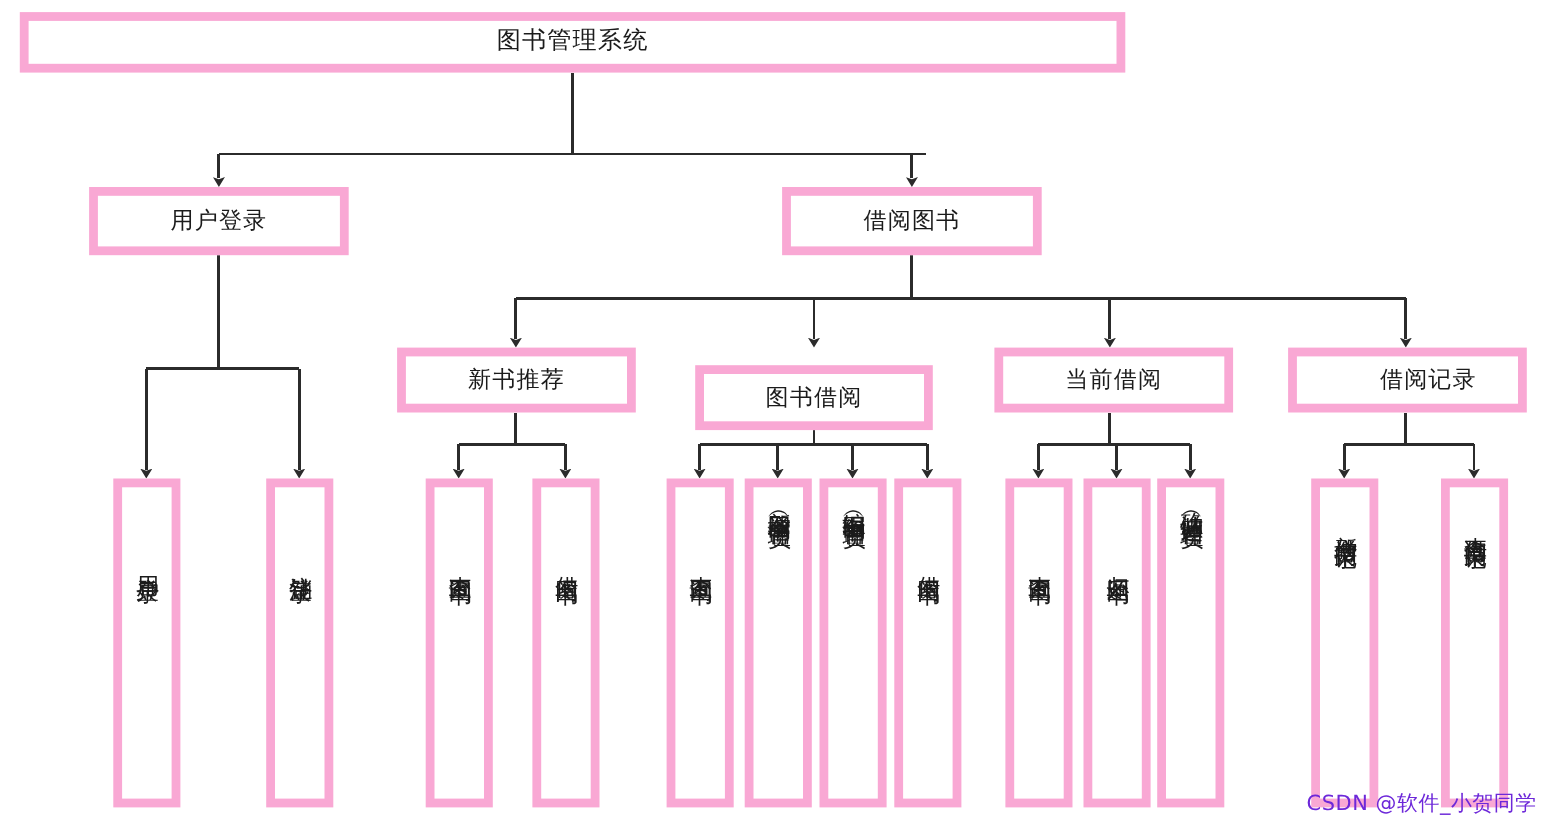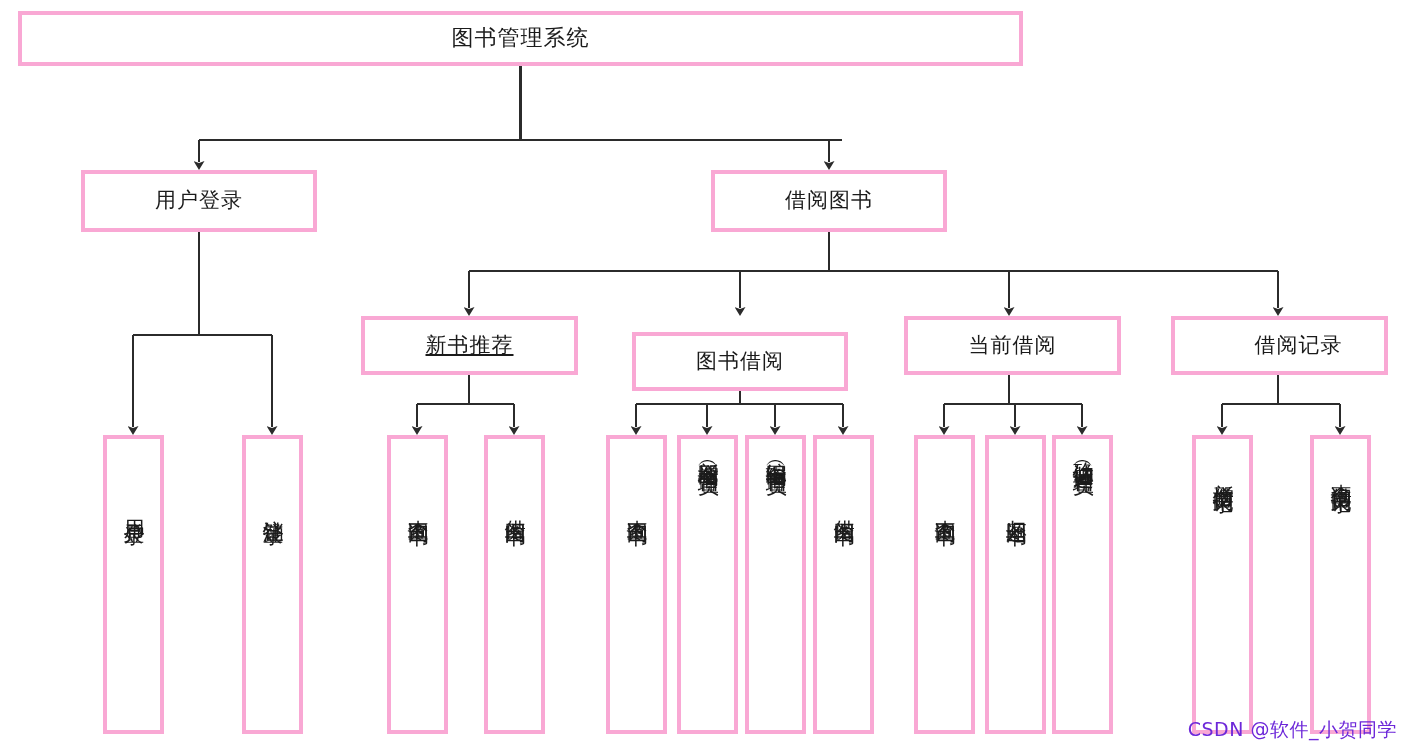--- a/index.html
+++ b/index.html
@@ -17,21 +17,21 @@
   #wires{
     position:absolute;
     left:0;top:0;
     width:1405px;height:747px;
     pointer-events:none;
   }
   .node{
     position:absolute;
     box-sizing:border-box;
     background:#ffffff;
-    border:4px solid #f9a8d4;
+    border:8px solid #f9a8d4;
     display:flex;
     align-items:center;
     justify-content:center;
     color:#1b1b1b;
   }
   .node.h{
     
   }
   .node.h .lbl{
     font-size:21px;
@@ -125,21 +125,21 @@
     <span class="lbl">图书管理系统</span>
   </div>
 
   <div class="node h" style="left:81px;top:170px;width:236px;height:62px;">
     <span class="lbl">用户登录</span>
   </div>
   <div class="node h" style="left:711px;top:170px;width:236px;height:62px;">
     <span class="lbl">借阅图书</span>
   </div>
 
-  <div class="node h" style="left:361px;top:316px;width:217px;height:59px;text-decoration:underline;">
+  <div class="node h" style="left:361px;top:316px;width:217px;height:59px;">
     <span class="lbl">新书推荐</span>
   </div>
   <div class="node h" style="left:632px;top:332px;width:216px;height:59px;">
     <span class="lbl">图书借阅</span>
   </div>
   <div class="node h" style="left:904px;top:316px;width:217px;height:59px;">
     <span class="lbl">当前借阅</span>
   </div>
   <div class="node h" style="left:1171px;top:316px;width:217px;height:59px;padding-left:38px;">
     <span class="lbl">借阅记录</span>

